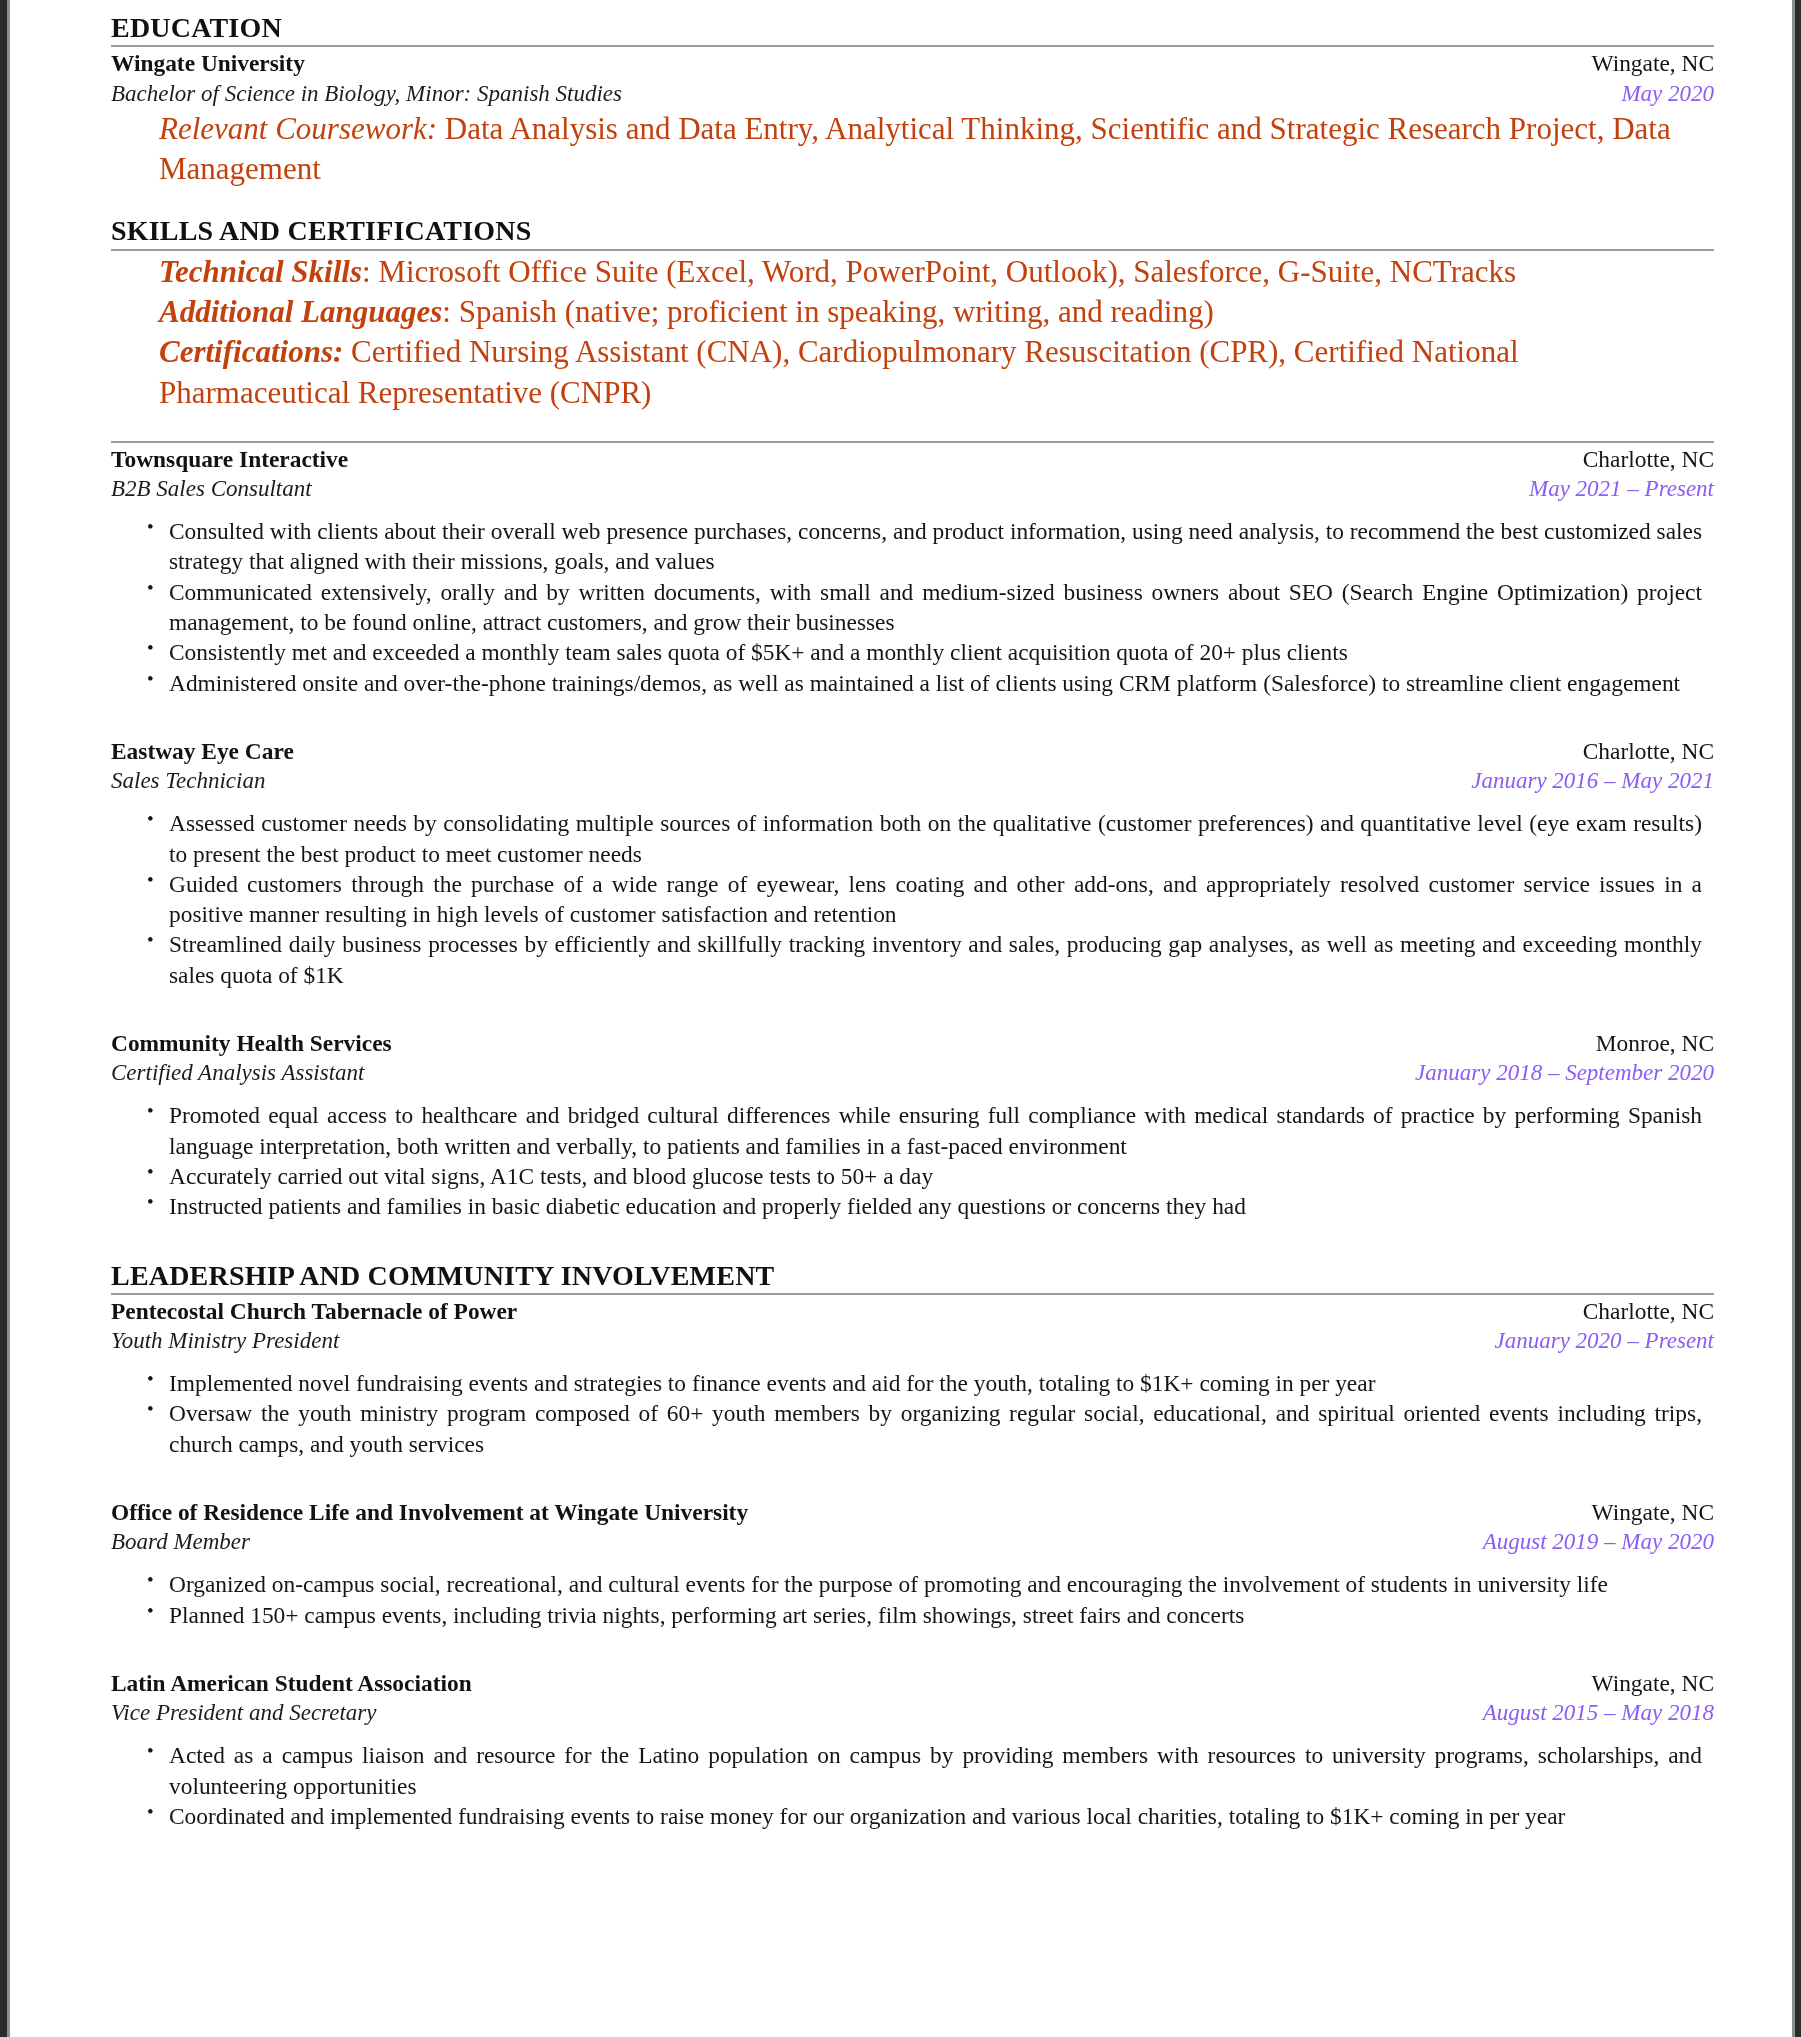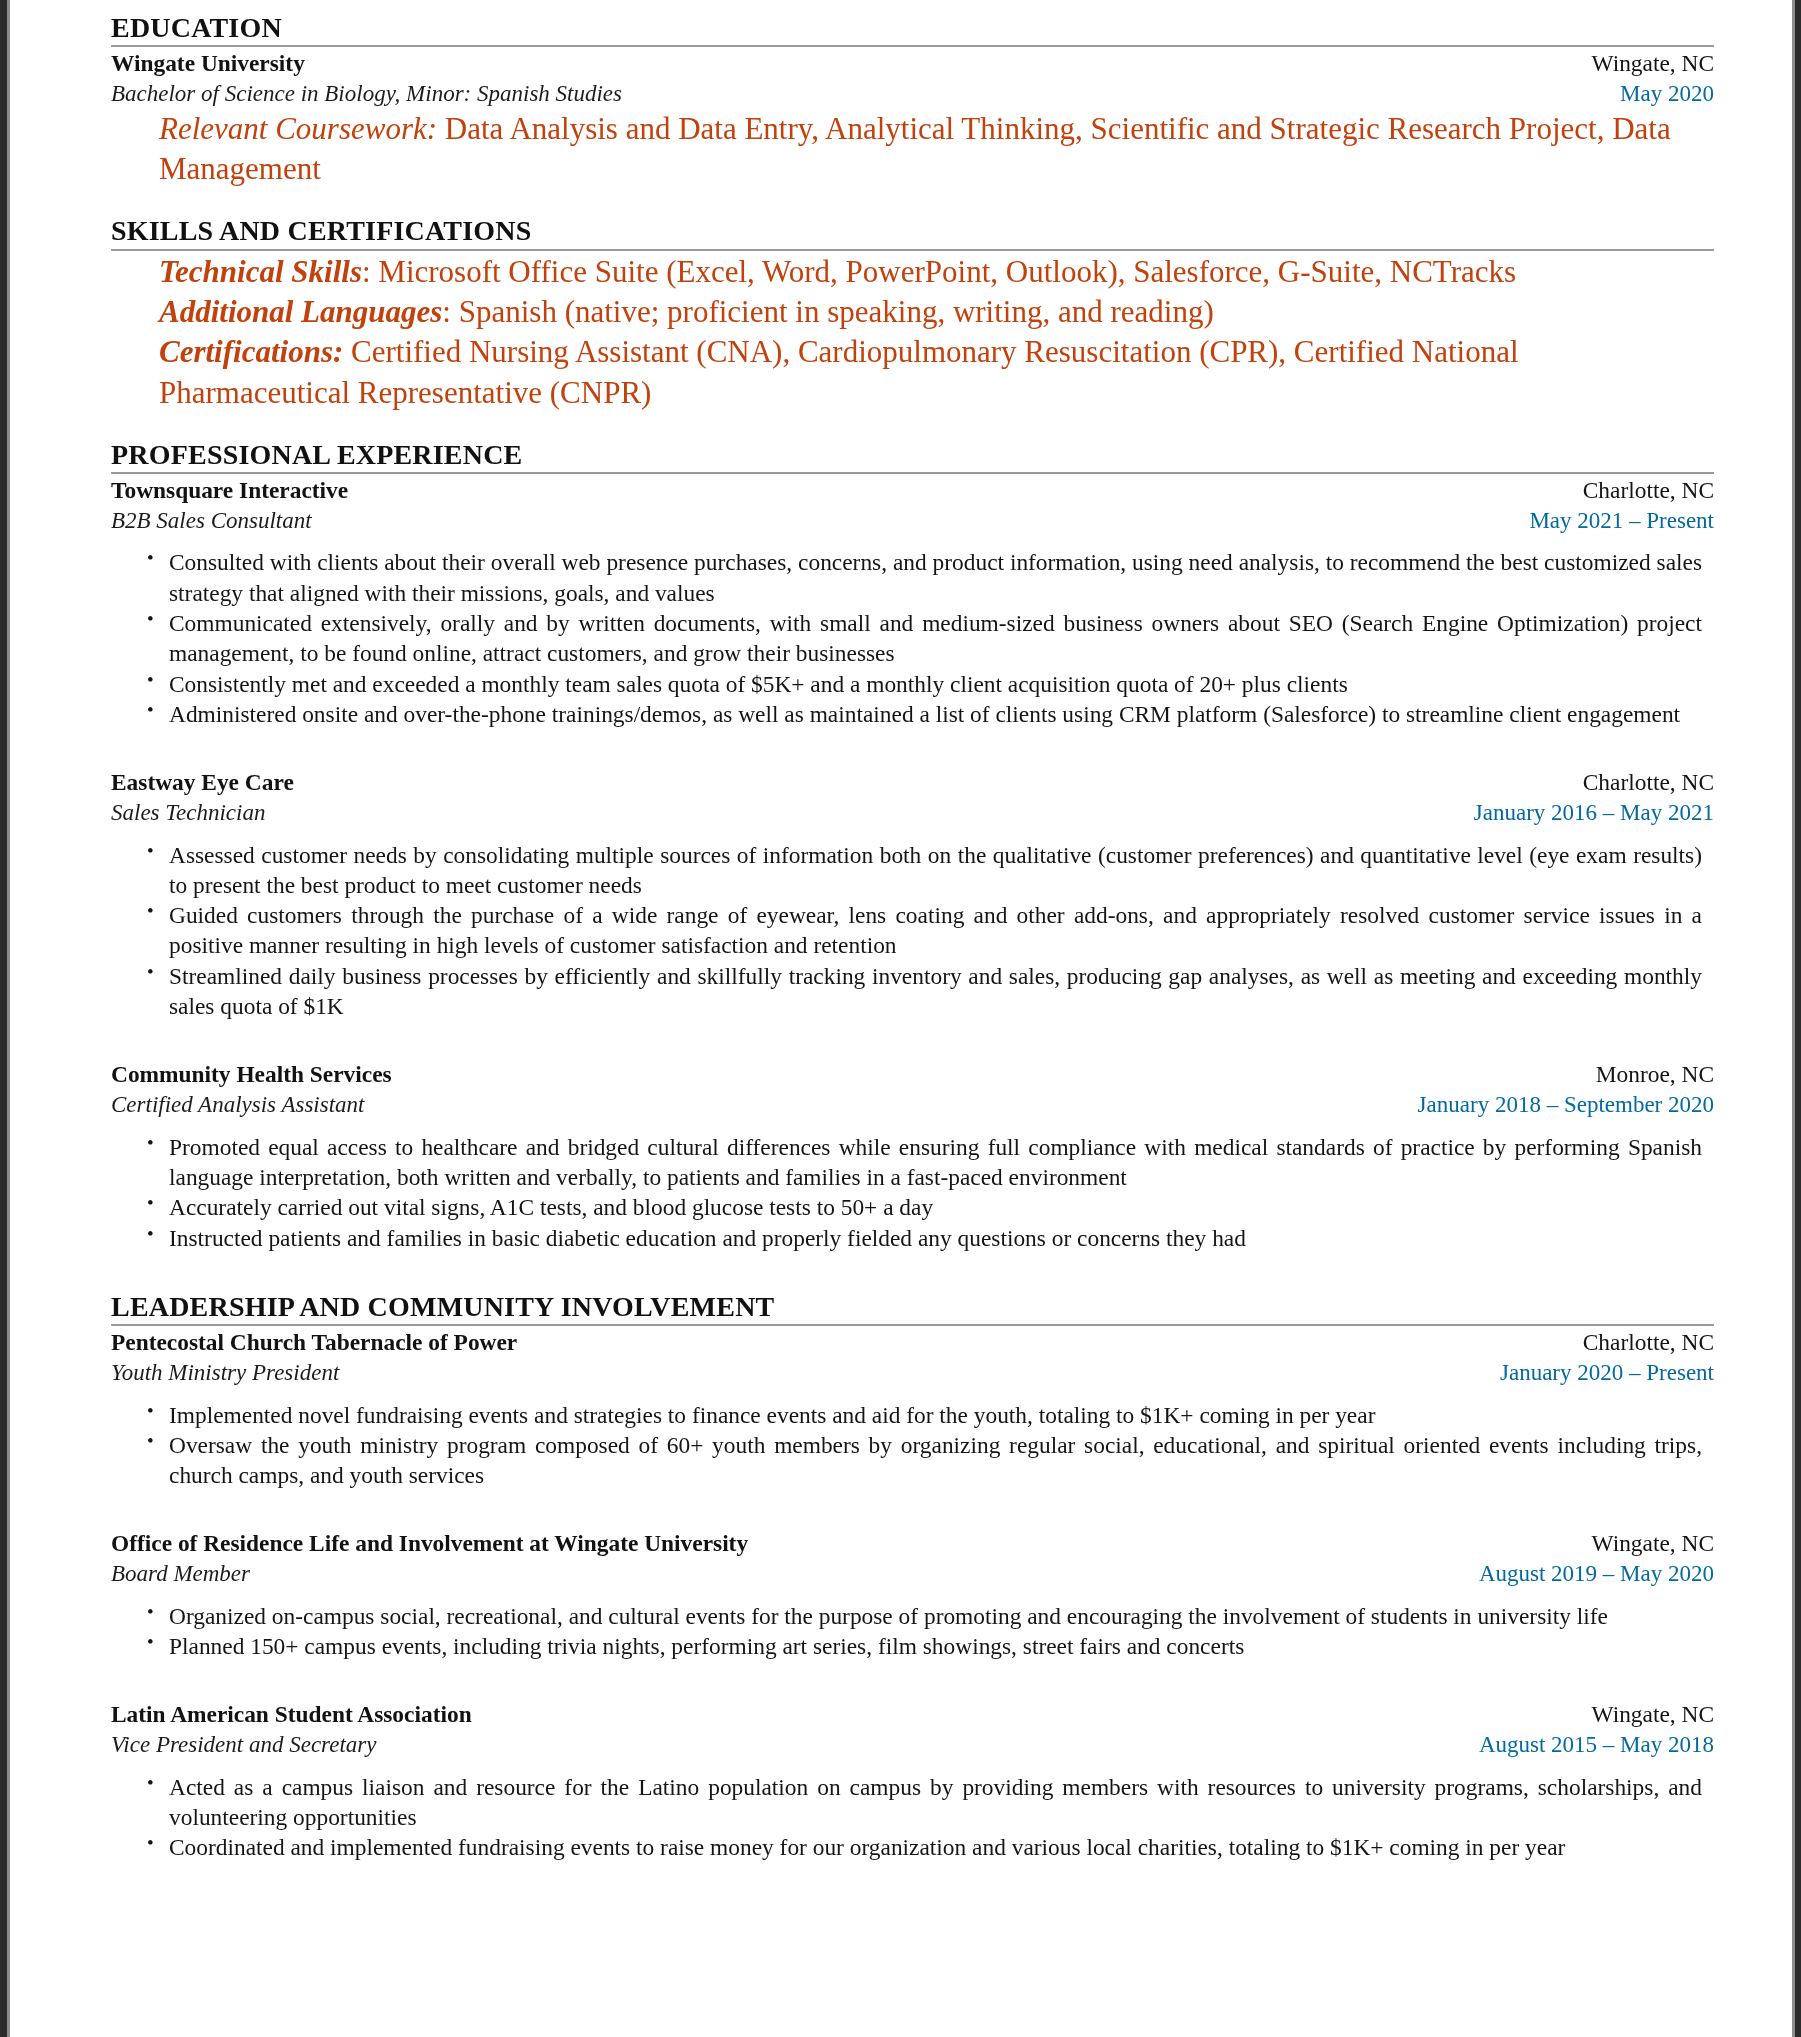--- a/index.html
+++ b/index.html
@@ -77,21 +77,22 @@
     white-space: nowrap;
     padding-left: 24px;
   }
   .title-it {
     font-size: 23px;
     font-style: italic;
     color: #1c1c1c;
   }
   .date-it {
     font-size: 23px;
-    color: #0369a1;
+    font-style: italic;
+    color: #8b5cf6;
     white-space: nowrap;
     padding-left: 24px;
   }
 
   .plain-line {
     font-size: 31px;
     line-height: 1.30;
     color: #c2410c;
     margin-left: 48px;
   }
@@ -169,21 +170,20 @@
       <span class="lead">Additional Languages</span><span>: </span><span>Spanish (native; proficient in speaking, writing, and reading)</span>
     </div>
     <div class="plain-line">
       <span class="lead">Certifications:</span><span> </span><span>Certified Nursing Assistant (CNA), Cardiopulmonary Resuscitation (CPR), Certified National Pharmaceutical Representative (CNPR)</span>
     </div>
   </div>
 
   <div class="gap-md"></div>
 
   <div class="section">
-    <div class="section-title">PROFESSIONAL EXPERIENCE</div>
     <div class="rule"></div>
 
     <div class="entry">
       <div class="row">
         <span class="org">Townsquare Interactive</span>
         <span class="loc">Charlotte, NC</span>
       </div>
       <div class="row">
         <span class="title-it">B2B Sales Consultant</span>
         <span class="date-it">May 2021 – Present</span>

